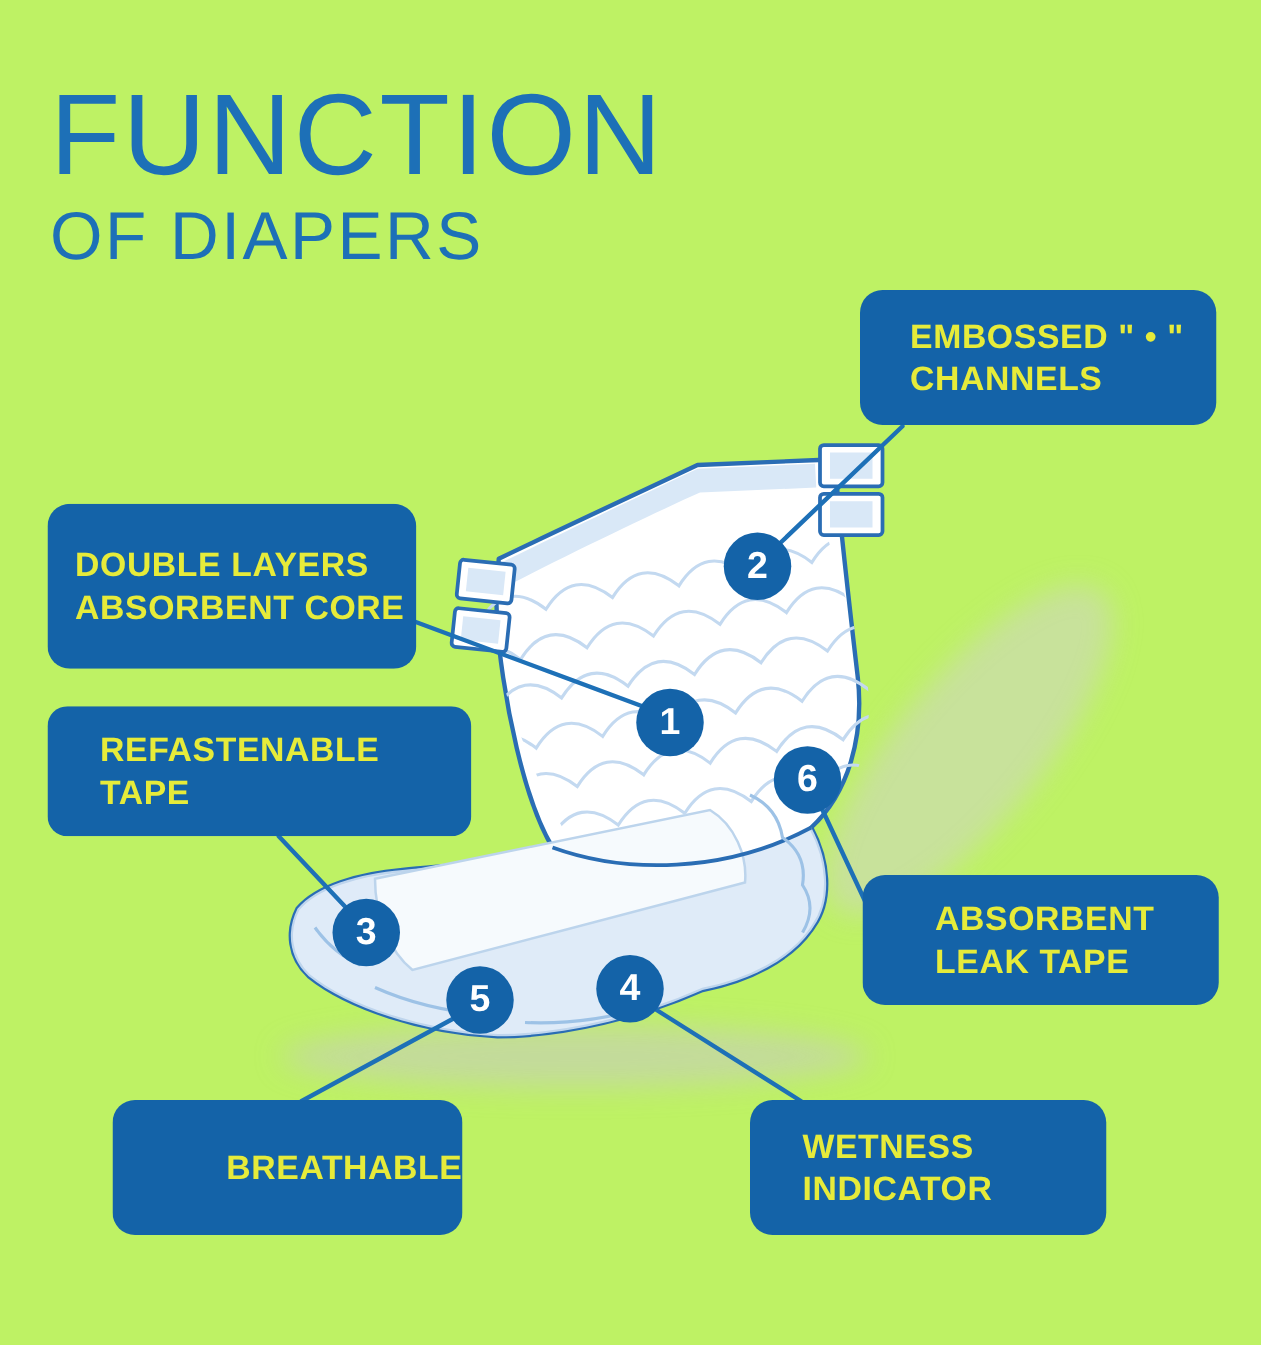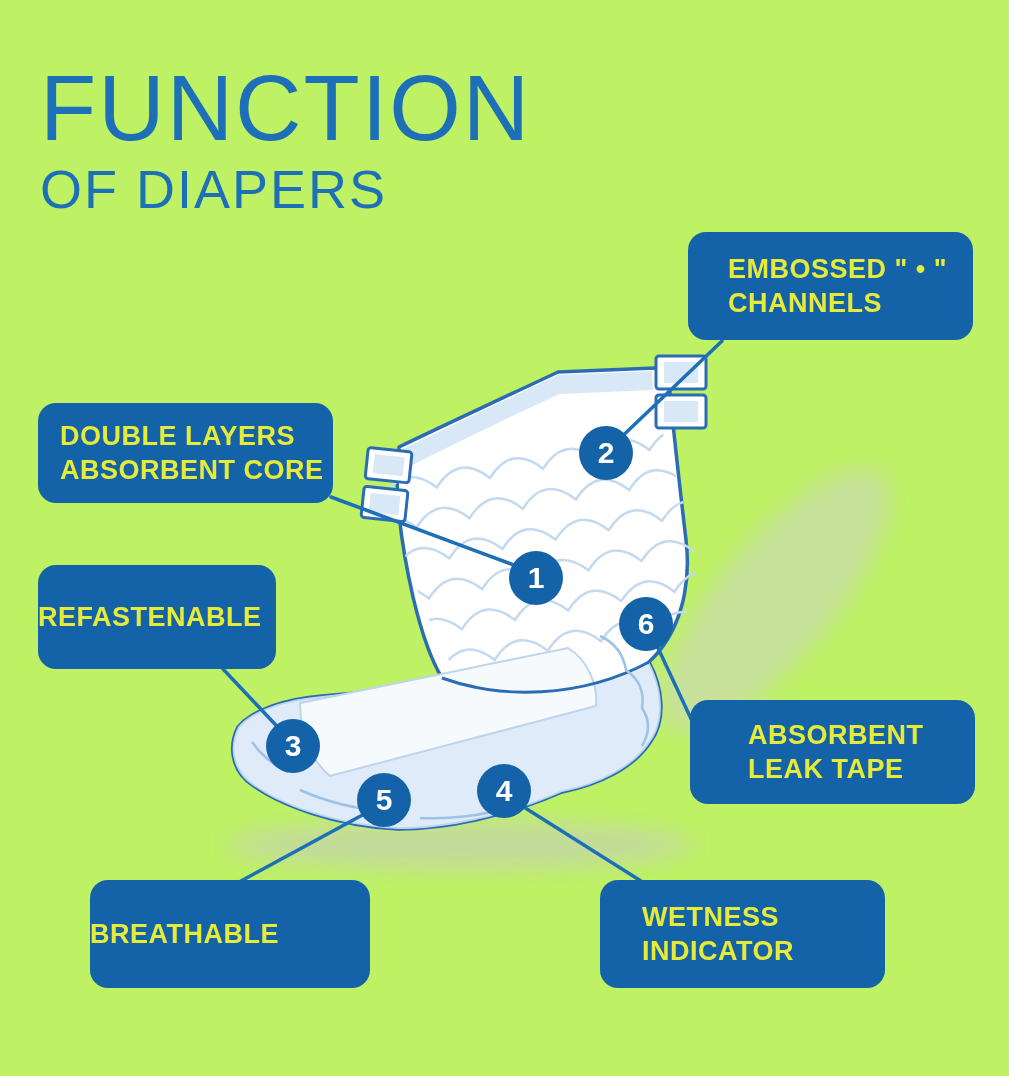--- a/index.html
+++ b/index.html
@@ -14,21 +14,21 @@
   .title-line2 { font-size:54px; font-weight:200; letter-spacing:2px; line-height:1.0; margin-top:6px; }
   svg.underlay { position:absolute; left:0; top:0; width:1009px; height:1076px; }
   .callout {
     position:absolute;
     background:var(--box-blue,#1463a8);
     border-radius:18px;
     color:var(--label-yellow,#e6eb3a);
     display:flex; flex-direction:column; justify-content:center;
     font-size:27px; line-height:34px; font-weight:bold; letter-spacing:0.5px;
   }
-  .callout.center { align-items:flex-start; text-align:center; }
+  .callout.center { align-items:flex-end; text-align:center; }
   .marker {
     position:absolute; width:54px; height:54px; border-radius:50%;
     background:var(--box-blue,#1463a8); color:#ffffff;
     display:flex; align-items:center; justify-content:center;
     font-size:30px; font-weight:bold;
   }
 </style>
 </head>
 <body>
 
@@ -99,27 +99,28 @@
   <div class="title">
     <div class="title-line1">FUNCTION</div>
     <div class="title-line2">OF DIAPERS</div>
   </div>
 
   <div class="callout" style="left:688px; top:232px; width:285px; height:108px; padding-left:40px;">
     <div>EMBOSSED " • "</div>
     <div>CHANNELS</div>
   </div>
 
-  <div class="callout" style="left:38px; top:403px; width:295px; height:100px; padding-left:22px;">
+  <div class="callout" style="left:38px; top:403px; width:295px; height:132px; padding-left:22px;">
     <div>DOUBLE LAYERS</div>
     <div>ABSORBENT CORE</div>
   </div>
 
-  <div class="callout" style="left:38px; top:565px; width:238px; height:104px; ">
+  <div class="callout" style="left:38px; top:565px; width:339px; height:104px; padding-left:42px;border-radius:16px;">
     <div>REFASTENABLE</div>
+    <div>TAPE</div>
   </div>
 
   <div class="callout" style="left:690px; top:700px; width:285px; height:104px; padding-left:58px;">
     <div>ABSORBENT</div>
     <div>LEAK TAPE</div>
   </div>
 
   <div class="callout center" style="left:90px; top:880px; width:280px; height:108px;">
     <div>BREATHABLE</div>
   </div>

